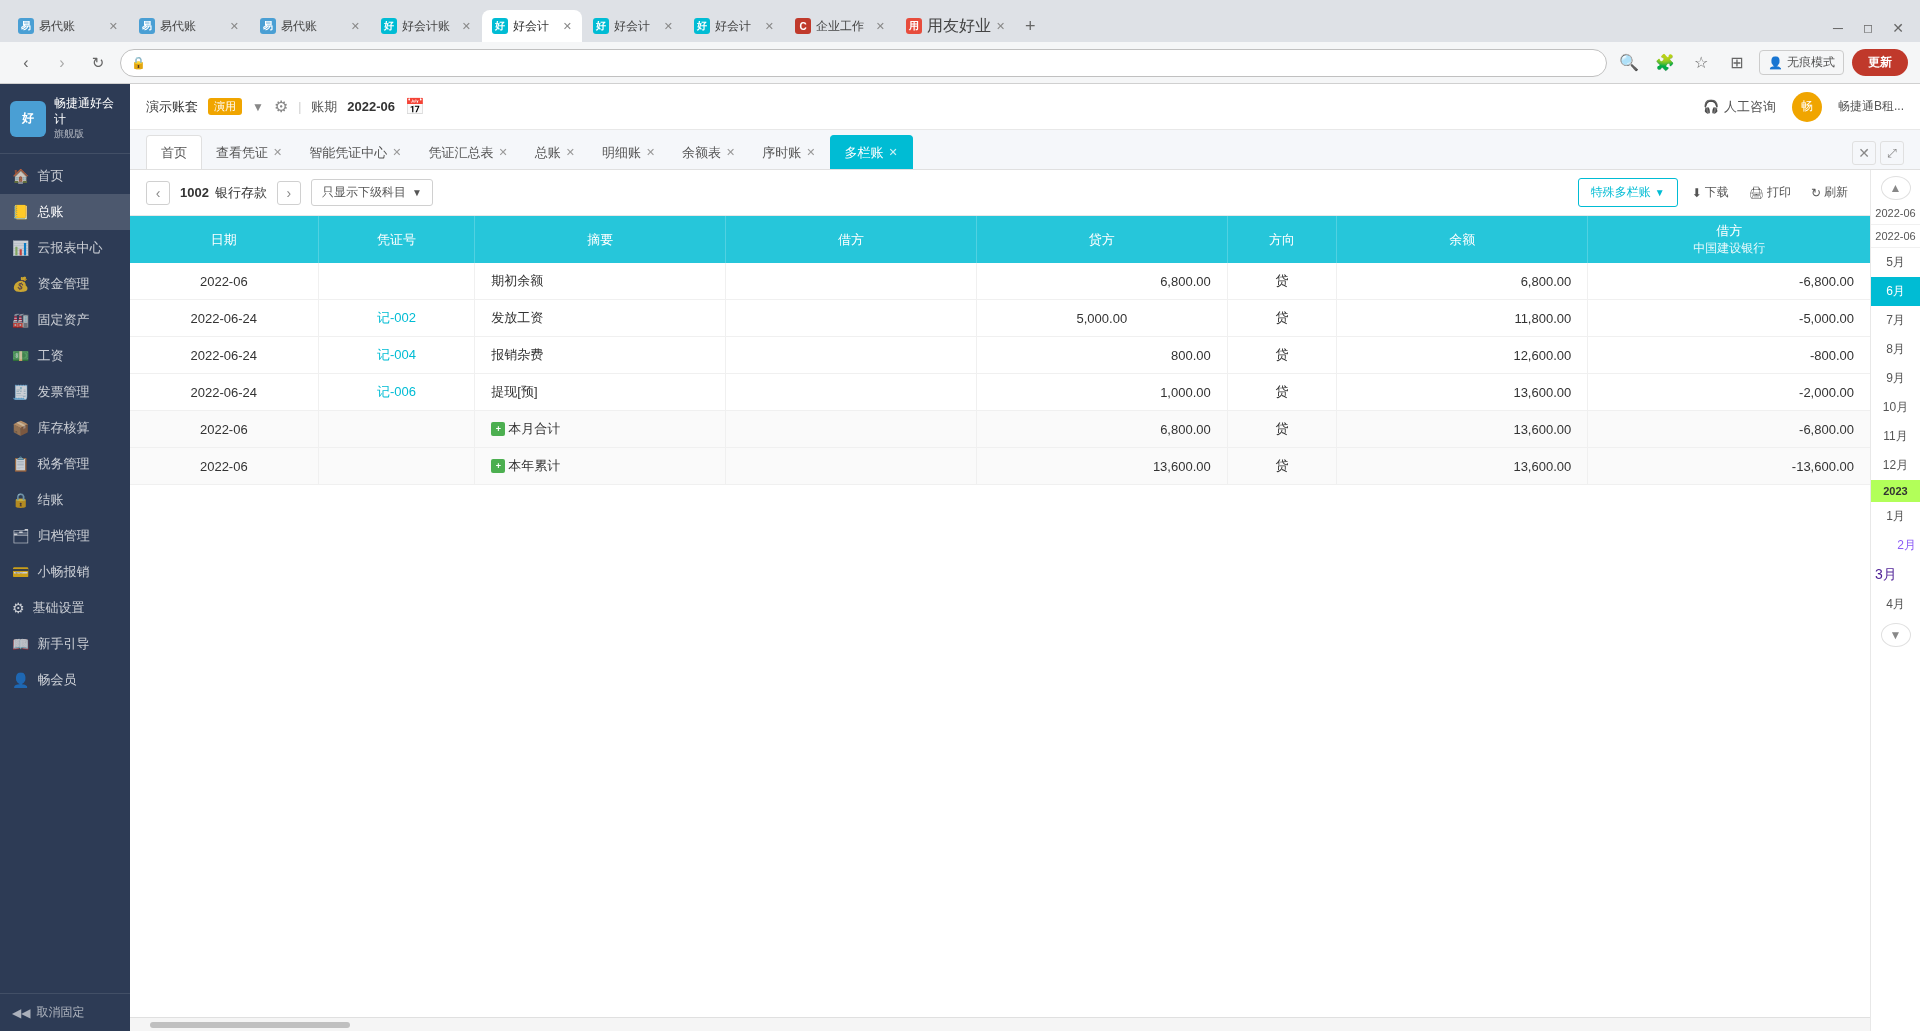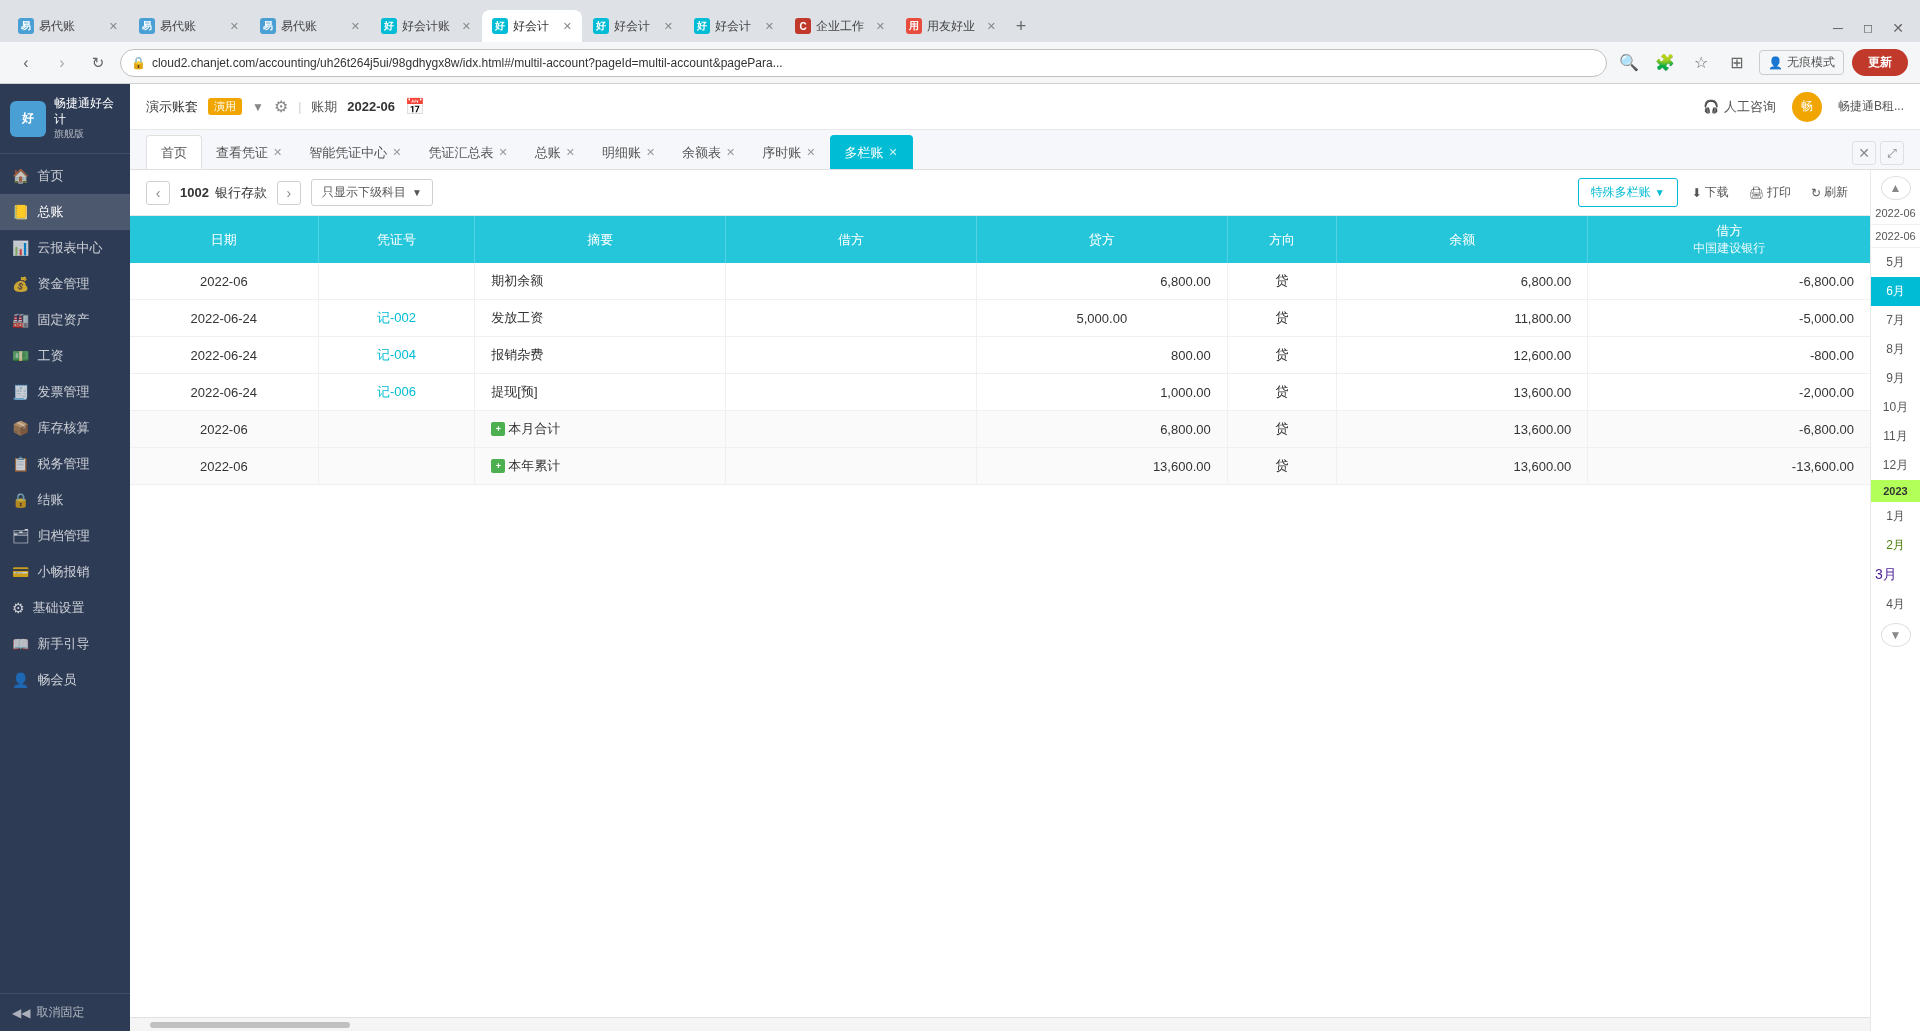--- a/index.html
+++ b/index.html
@@ -50,39 +50,38 @@
     <span style="font-size:12px;">好会计</span>
     <span style="color:#888;font-size:11px;margin-left:auto;">✕</span>
   </div>
   <div style="display:flex;align-items:center;height:32px;padding:0 10px;border-radius:8px 8px 0 0;font-size:12px;background:#dee1e6;color:#444;gap:5px;min-width:110px;cursor:pointer;">
     <div style="width:16px;height:16px;background:#c0392b;border-radius:3px;display:flex;align-items:center;justify-content:center;color:#fff;font-size:10px;font-weight:bold;flex-shrink:0;">C</div>
     <span style="font-size:12px;">企业工作</span>
     <span style="color:#888;font-size:11px;margin-left:auto;">✕</span>
   </div>
   <div style="display:flex;align-items:center;height:32px;padding:0 10px;border-radius:8px 8px 0 0;font-size:12px;background:#dee1e6;color:#444;gap:5px;min-width:110px;cursor:pointer;">
     <div style="width:16px;height:16px;background:#e74c3c;border-radius:3px;display:flex;align-items:center;justify-content:center;color:#fff;font-size:10px;font-weight:bold;flex-shrink:0;">用</div>
-    <span style="font-size:12px;text-align:center;">用友好业</span>
+    <span style="font-size:16px;text-align:center;">用友好业</span>
     <span style="color:#888;font-size:11px;margin-left:auto;">✕</span>
   </div>
   <div style="width:28px;height:28px;display:flex;align-items:center;justify-content:center;cursor:pointer;color:#666;font-size:18px;margin-bottom:2px;">+</div>
 
   <div style="margin-left:auto;display:flex;align-items:center;gap:2px;margin-bottom:4px;">
     <div style="width:28px;height:20px;display:flex;align-items:center;justify-content:center;cursor:pointer;color:#666;font-size:14px;">─</div>
     <div style="width:28px;height:20px;display:flex;align-items:center;justify-content:center;cursor:pointer;color:#666;font-size:12px;">◻</div>
     <div style="width:28px;height:20px;display:flex;align-items:center;justify-content:center;cursor:pointer;color:#666;font-size:14px;">✕</div>
   </div>
 </div>
 
 <div style="background:#f5f6f7;height:42px;display:flex;align-items:center;padding:0 12px;gap:8px;border-bottom:1px solid #d0d0d0;">
   <div style="width:28px;height:28px;display:flex;align-items:center;justify-content:center;cursor:pointer;color:#666;border-radius:50%;font-size:16px;">‹</div>
   <div style="width:28px;height:28px;display:flex;align-items:center;justify-content:center;cursor:pointer;color:#aaa;border-radius:50%;font-size:16px;">›</div>
   <div style="width:28px;height:28px;display:flex;align-items:center;justify-content:center;cursor:pointer;color:#666;border-radius:50%;font-size:15px;">↻</div>
   <div style="flex:1;height:28px;border:1px solid #c0c0c0;border-radius:14px;display:flex;align-items:center;padding:0 10px;background:#fff;font-size:12px;color:#333;">
     <span style="color:#666;margin-right:6px;font-size:12px;">🔒</span>
-    <span style="flex:1;overflow:hidden;white-space:nowrap;text-overflow:ellipsis;">cloud2.chanjet.com/accounting/uh26t264j5ui/98gdhygx8w/idx.html#/multil-account?pageId=multil-account&amp;pagePara...</span>
   </div>
   <div style="width:28px;height:28px;display:flex;align-items:center;justify-content:center;cursor:pointer;color:#666;font-size:16px;">🔍</div>
   <div style="width:28px;height:28px;display:flex;align-items:center;justify-content:center;cursor:pointer;color:#666;font-size:16px;">🧩</div>
   <div style="width:28px;height:28px;display:flex;align-items:center;justify-content:center;cursor:pointer;color:#666;font-size:16px;">☆</div>
   <div style="width:28px;height:28px;display:flex;align-items:center;justify-content:center;cursor:pointer;color:#666;font-size:16px;">⊞</div>
   <div style="display:flex;align-items:center;gap:4px;border:1px solid #ccc;border-radius:4px;padding:3px 8px;cursor:pointer;font-size:12px;color:#555;">
     <span>👤</span>
     <span>无痕模式</span>
   </div>
   <button style="background:#c0392b;color:#fff;border:none;border-radius:14px;padding:5px 16px;cursor:pointer;font-size:12px;font-weight:bold;">更新</button>
@@ -405,21 +404,21 @@
         <div style="width:100%;text-align:center;padding:6px 4px;font-size:12px;color:#555;cursor:pointer;">9月</div>
         <div style="width:100%;text-align:center;padding:6px 4px;font-size:12px;color:#555;cursor:pointer;">10月</div>
         <div style="width:100%;text-align:center;padding:6px 4px;font-size:12px;color:#555;cursor:pointer;">11月</div>
         <div style="width:100%;text-align:center;padding:6px 4px;font-size:12px;color:#555;cursor:pointer;">12月</div>
 
         <div style="width:100%;text-align:center;padding:5px 4px;font-size:11px;color:#333;cursor:pointer;background:#b2ff59;font-weight:bold;">
           <span>2023</span>
         </div>
 
         <div style="width:100%;text-align:center;padding:6px 4px;font-size:12px;color:#555;cursor:pointer;">1月</div>
-        <div style="width:100%;text-align:center;padding:6px 4px;font-size:12px;color:#4d7c0f;cursor:pointer;">2月</div>
+        <div style="width:100%;text-align:right;padding:6px 4px;font-size:12px;color:#8b5cf6;cursor:pointer;">2月</div>
         <div style="width:100%;text-align:left;padding:6px 4px;font-size:14px;color:#4c1d95;cursor:pointer;">3月</div>
         <div style="width:100%;text-align:center;padding:6px 4px;font-size:12px;color:#555;cursor:pointer;">4月</div>
 
         <div style="width:30px;height:24px;border:1px solid #e0e0e0;border-radius:50%;display:flex;align-items:center;justify-content:center;cursor:pointer;color:#888;font-size:12px;margin:4px auto;">▼</div>
       </div>
 
     </div>
   </div>
 </div>
 

